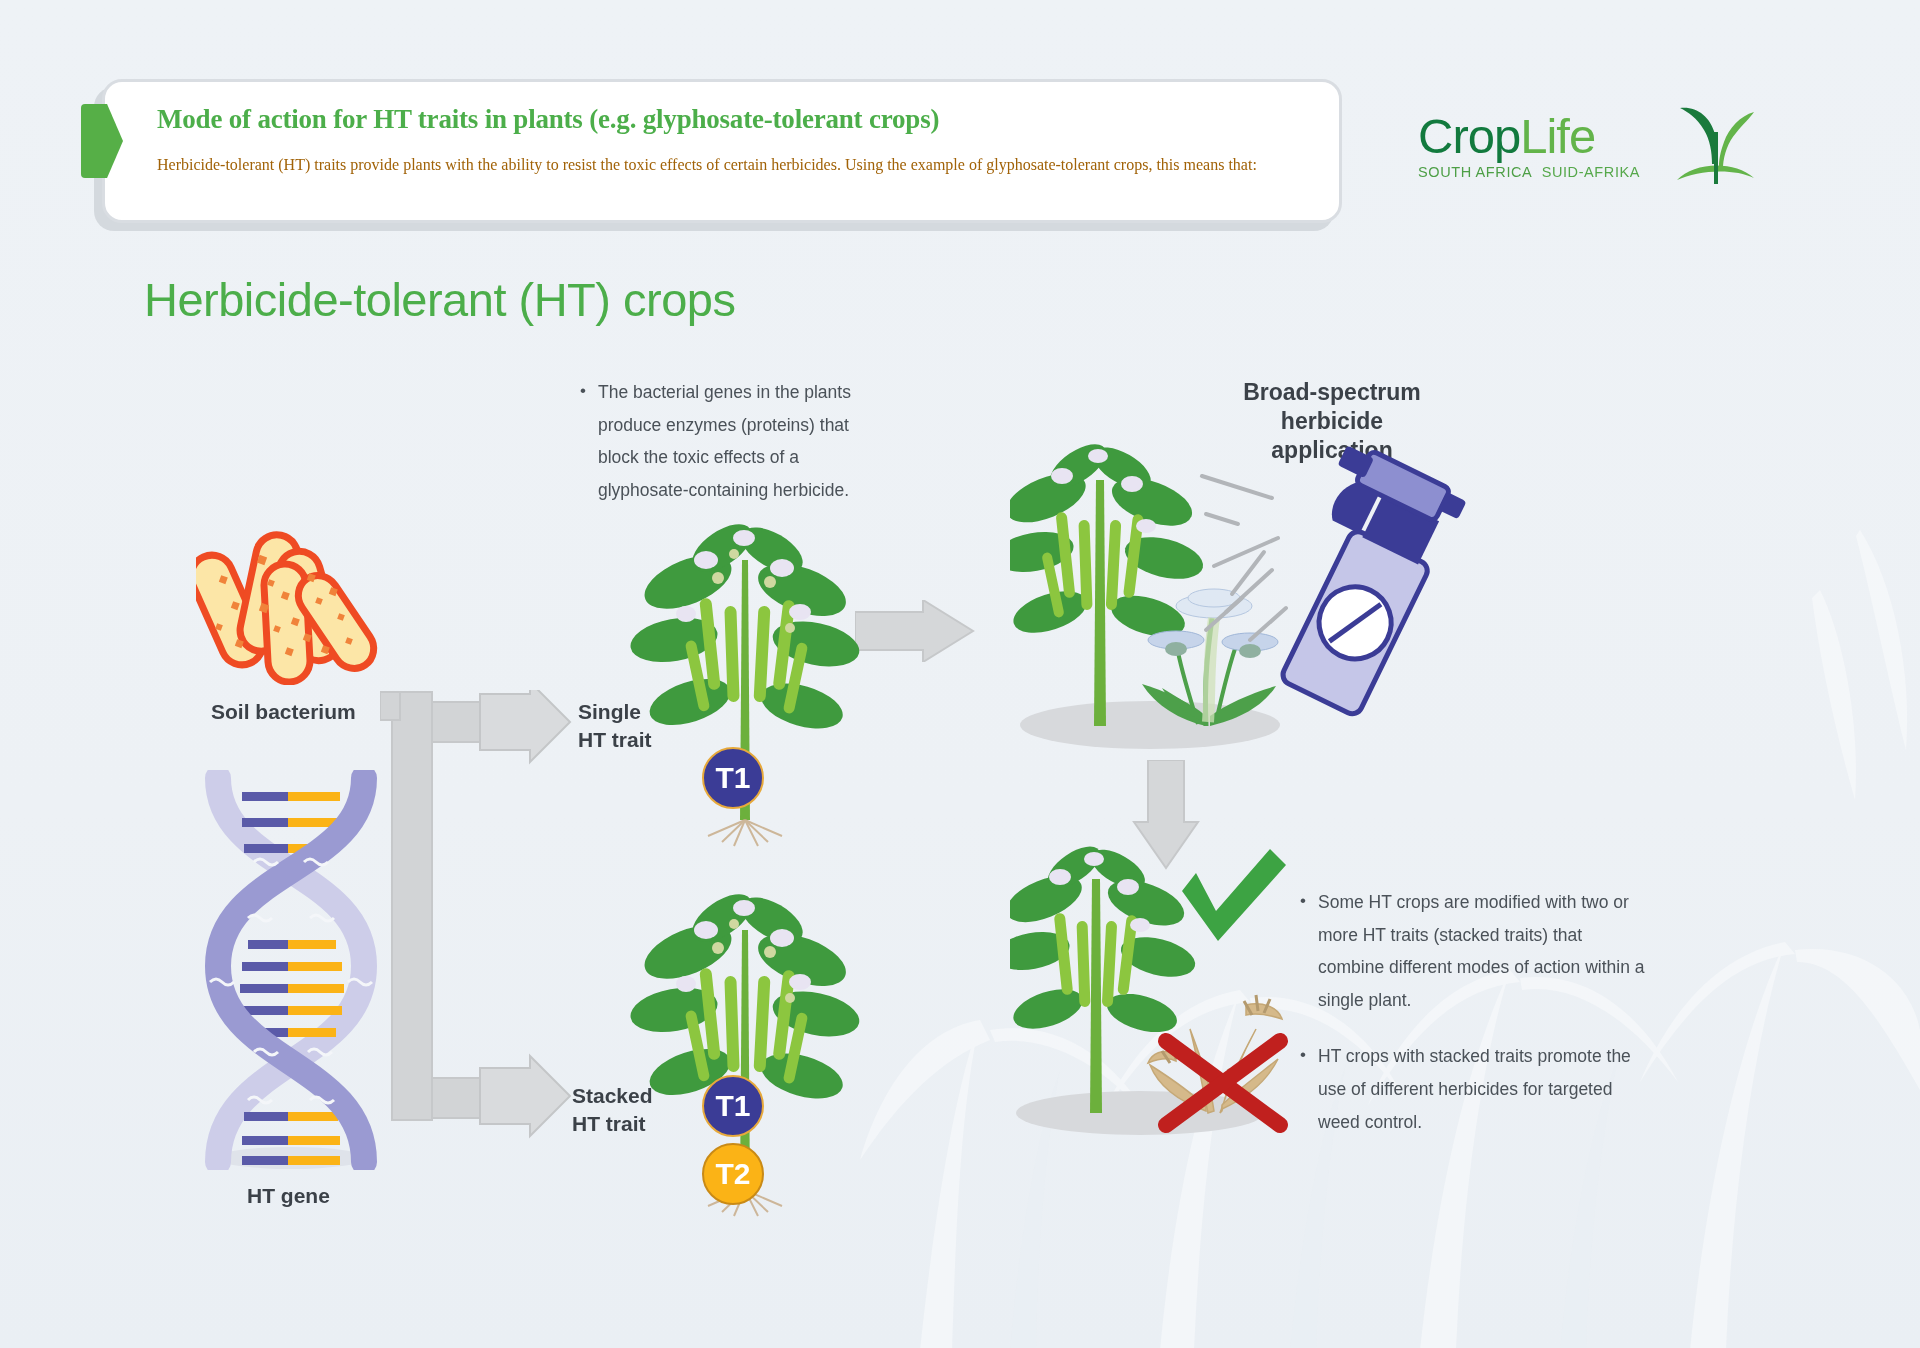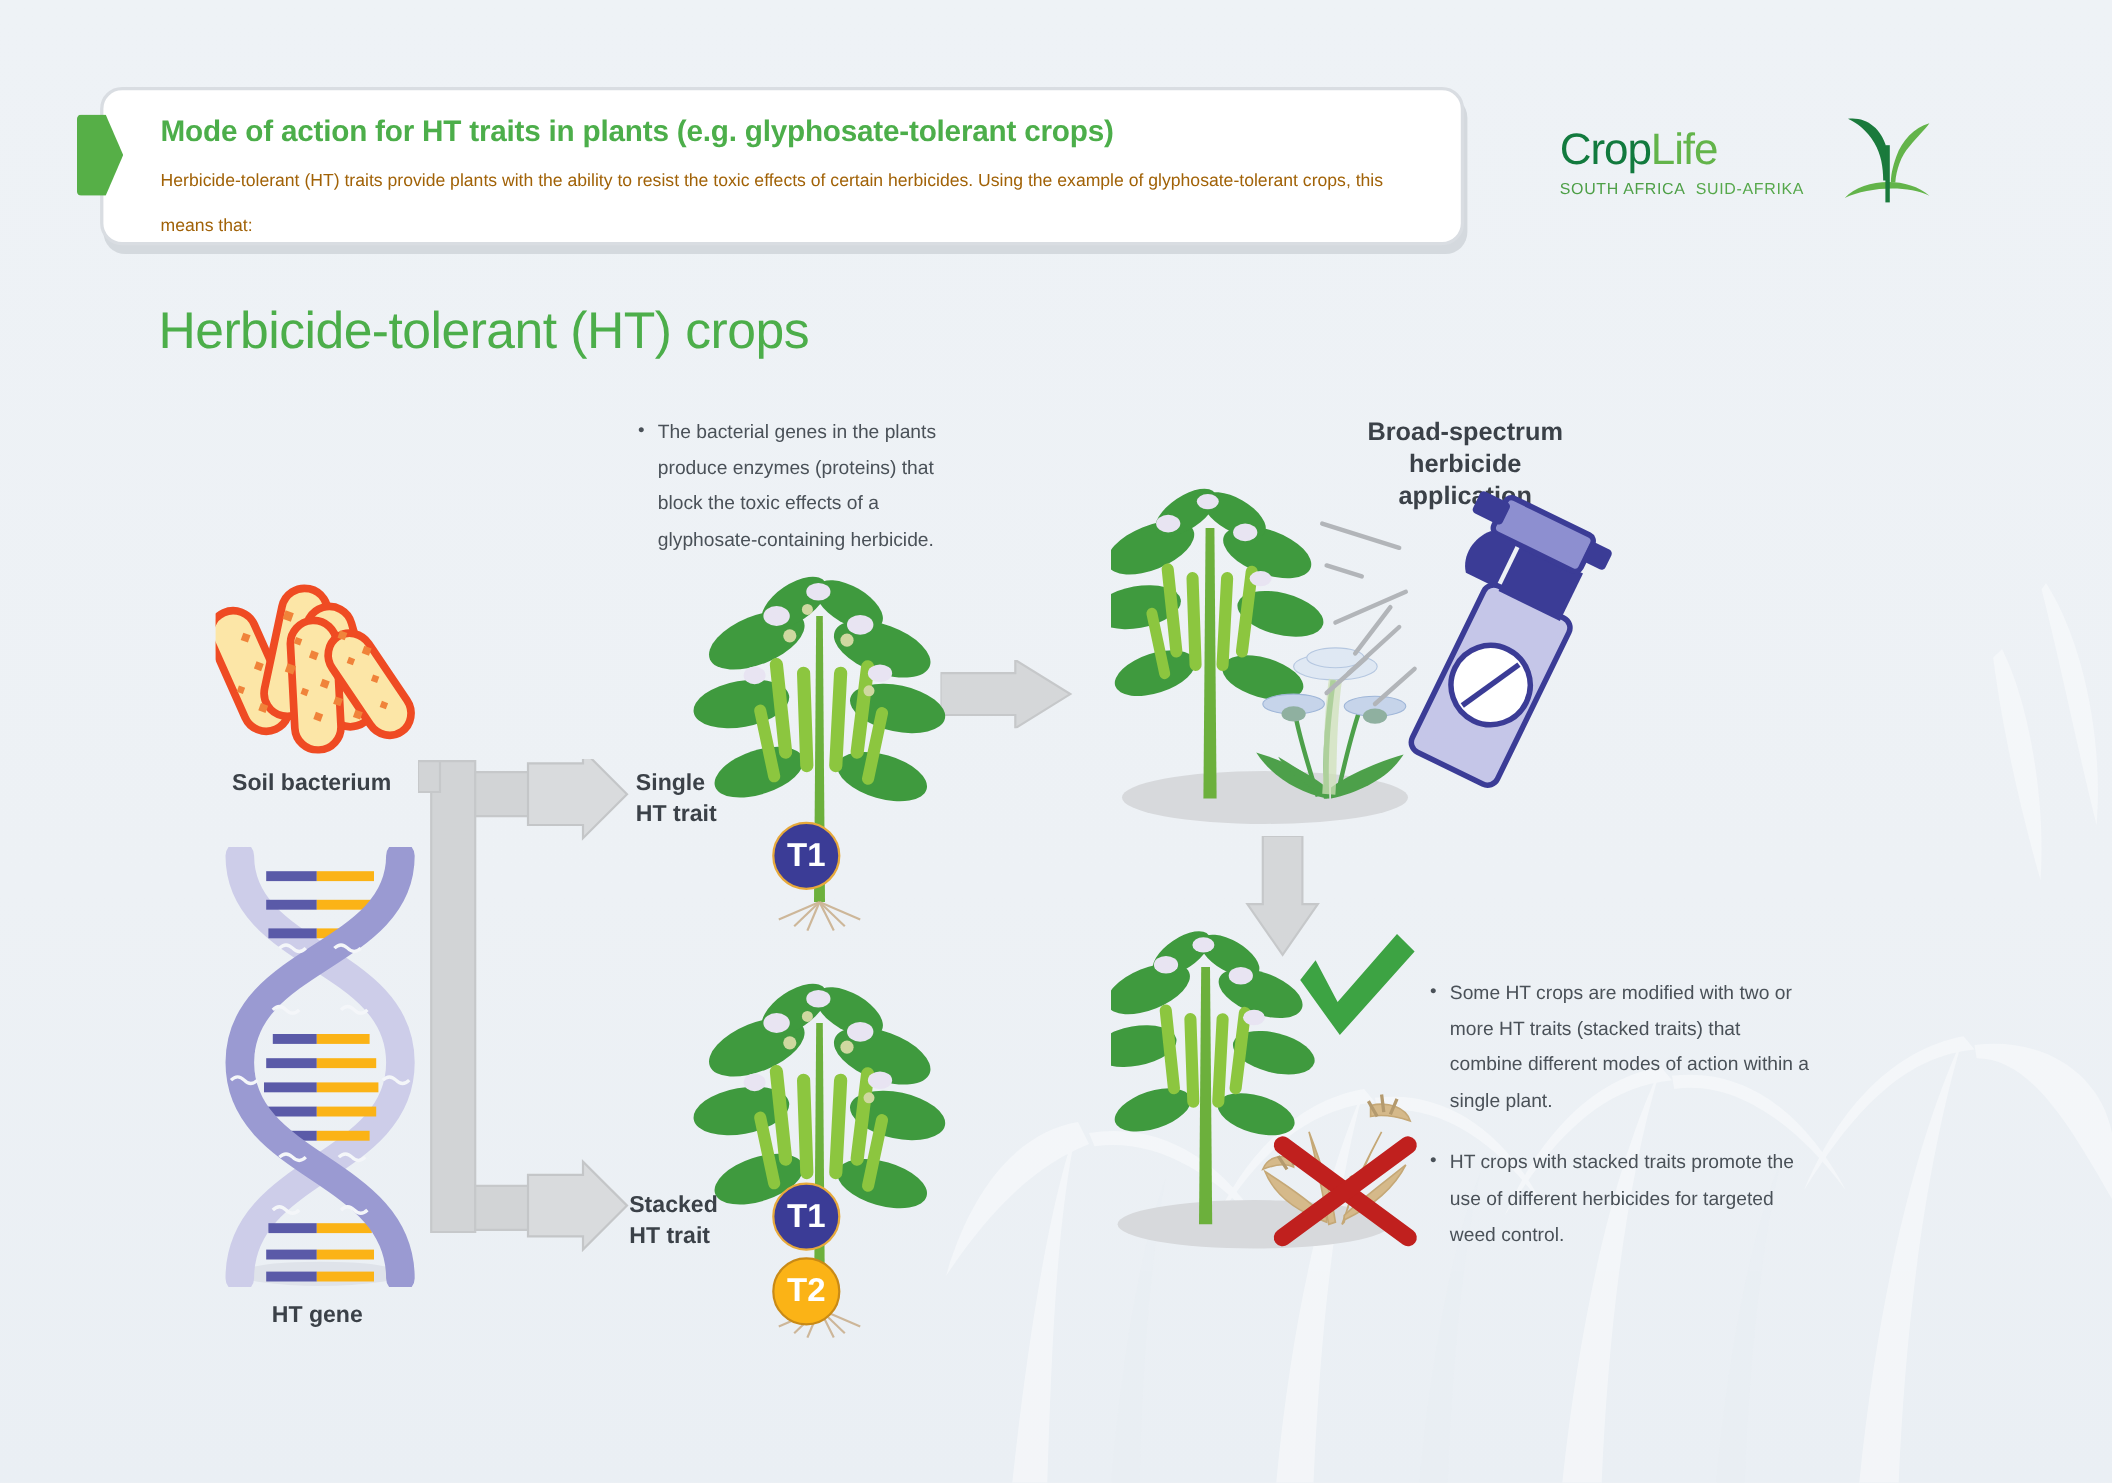--- a/index.html
+++ b/index.html
@@ -18,40 +18,40 @@
   
   .bg-maize { position:absolute; right:0; top:330px; width:1060px; height:1020px; opacity:.55; pointer-events:none; }
 
   
   .callout-wrap { position:absolute; left:86px; top:79px; width:1240px; height:152px; }
   .callout-shadow {
     position:absolute; left:8px; top:8px; width:1240px; height:144px;
     background:#d4d9de; border-radius:20px;
   }
   .callout {
-    position:absolute; left:5px; top:0; width:1240px; height:144px;
-    background:#ffffff; border:3px solid #d9dde2; border-radius:20px;
+    position:absolute; left:16px; top:0; width:1240px; height:144px;
+    background:#ffffff; border:3px solid #d9dde2; border-radius:20px;font-family:Liberation Serif, serif;
   }
   .callout-tab {
     position:absolute; left:-24px; top:22px; width:42px; height:74px;
     background:#56af47; border-radius:4px 0 0 4px;
     clip-path: polygon(0 0, 62% 0, 100% 50%, 62% 100%, 0 100%);
   }
   .callout-title {
     position:absolute; left:52px; top:22px; width:1140px;
     font-size:27px; font-weight:bold; color:#4cae4a; letter-spacing:-0.2px;
   }
   .callout-body {
     position:absolute; left:52px; top:62px; width:1130px;
     font-size:16px; line-height:41px; color:#a16207;
   }
 
   
   .logo { position:absolute; left:1418px; top:110px; width:340px; height:90px; }
-  .logo-word { font-size:40px; line-height:52px; letter-spacing:-1px; }
+  .logo-word { font-size:49px; line-height:52px; letter-spacing:-1px; }
   .logo-crop { color:#127a3e; }
   .logo-life { color:#63b44a; }
   .logo-sub { margin-top:2px; font-size:14.5px; letter-spacing:.6px; color:#56a84b; }
   .logo-sub .sa { color:#4d9f46; }
   .logo-mark { position:absolute; left:256px; top:-8px; width:84px; height:86px; }
 
   
   .main-heading {
     position:absolute; left:144px; top:272px;
     font-size:47px; font-weight:normal; color:#4cae4a; letter-spacing:-0.5px;

